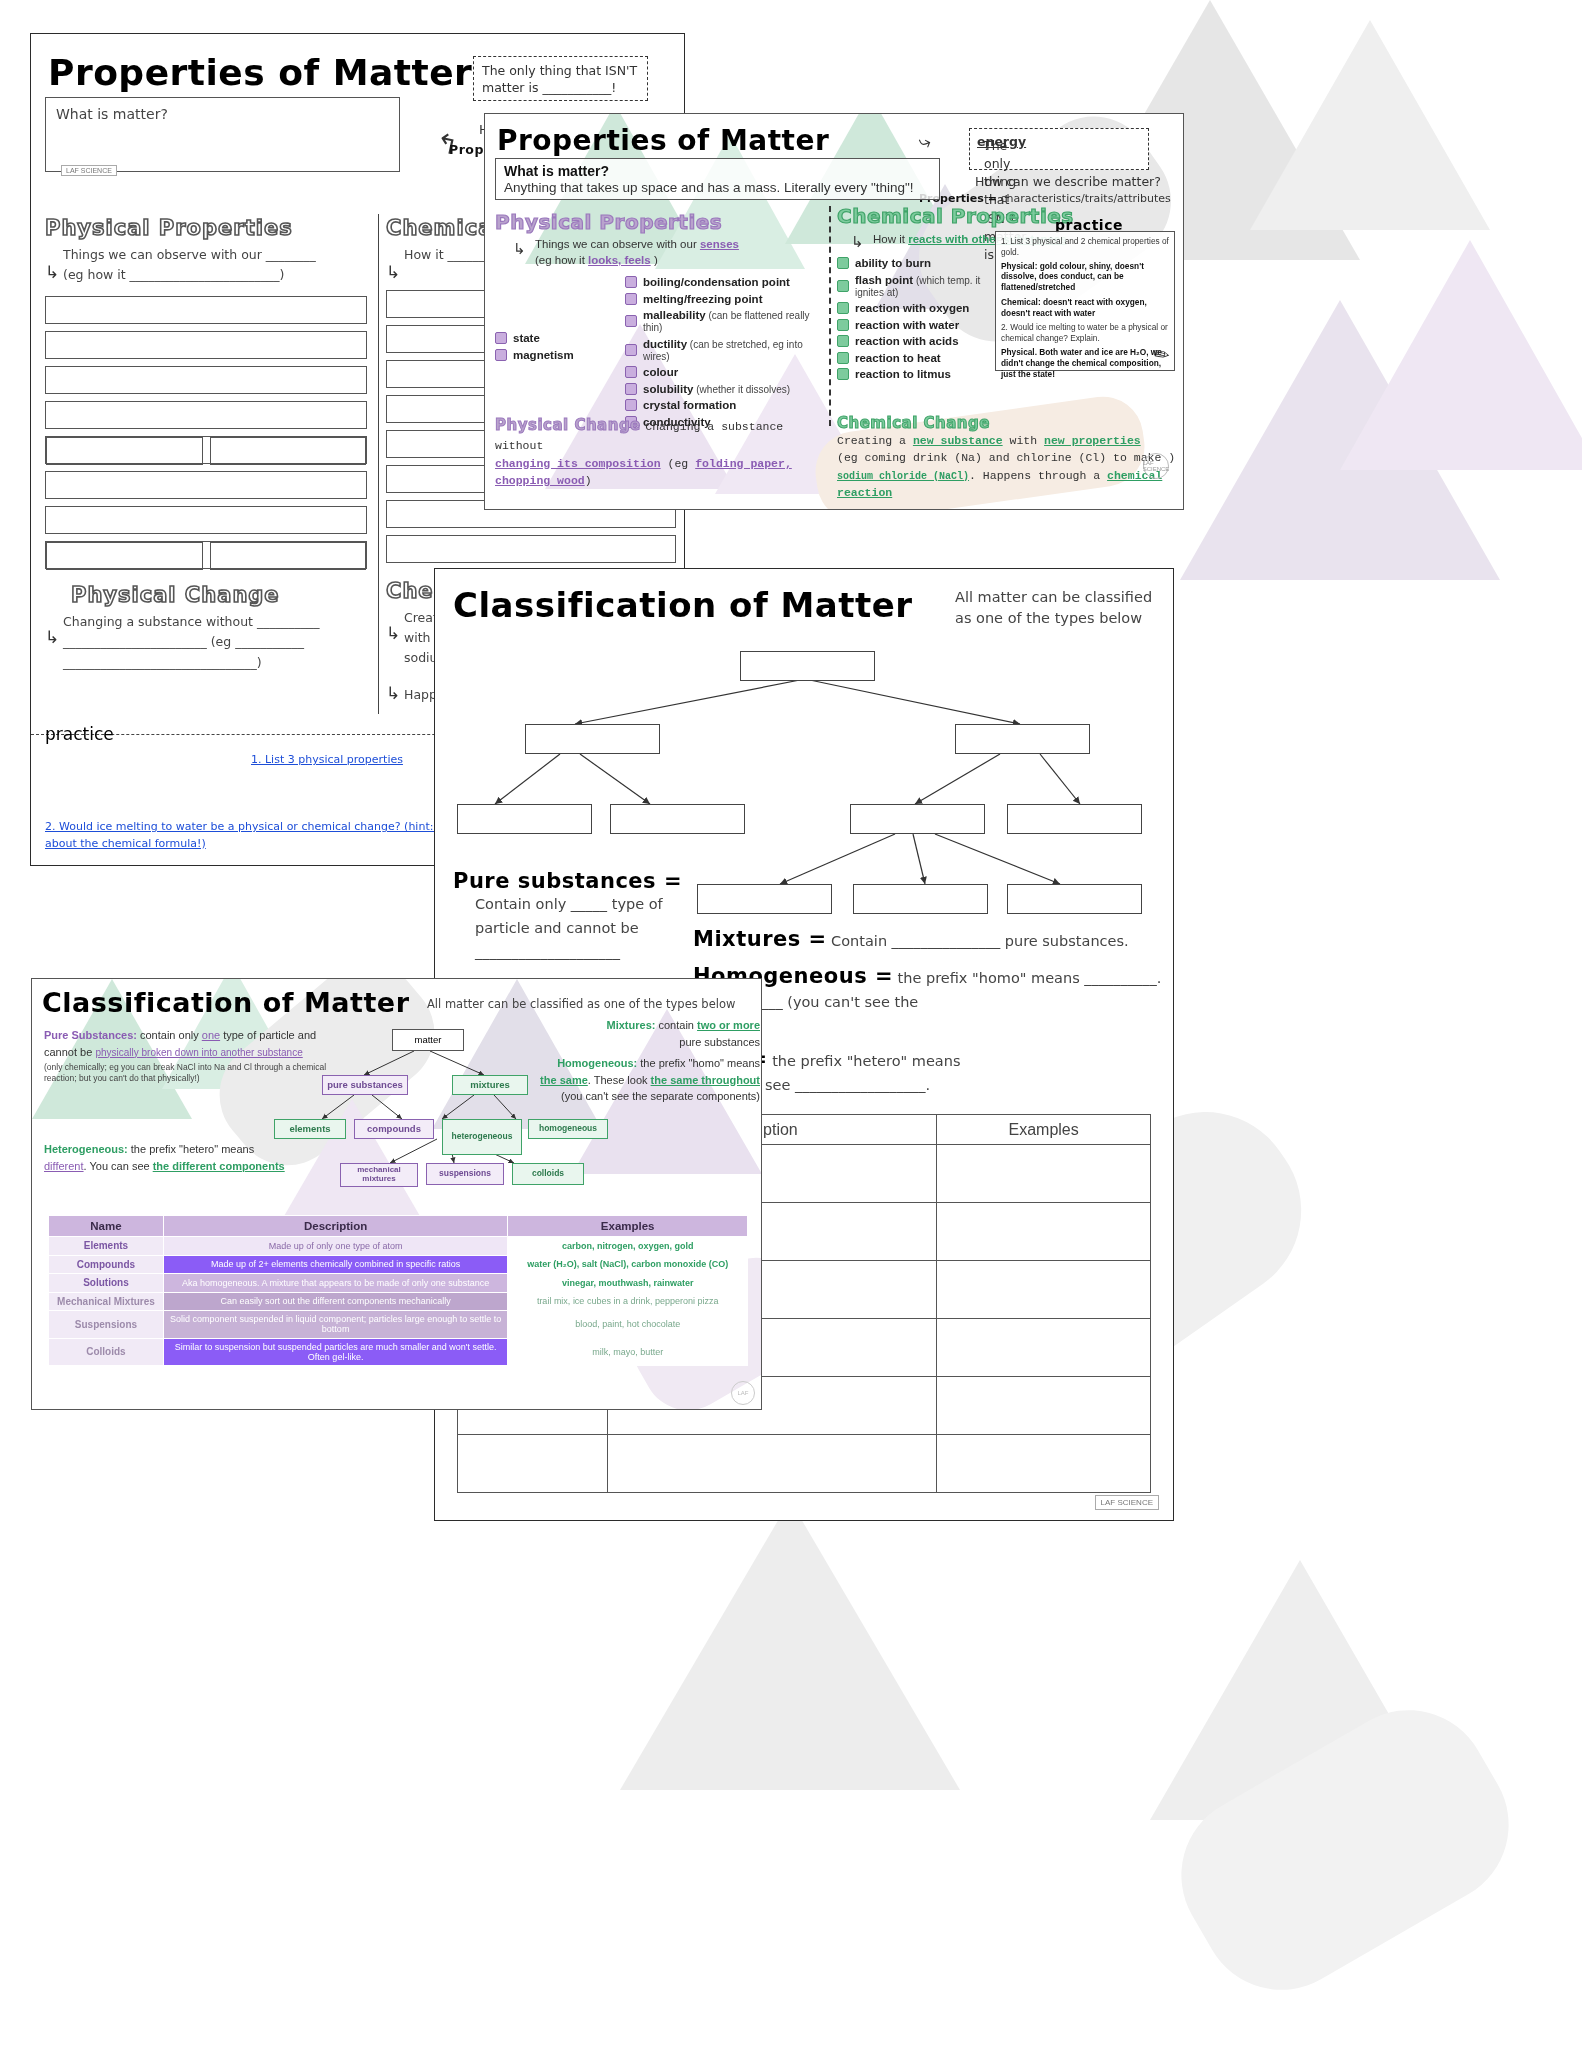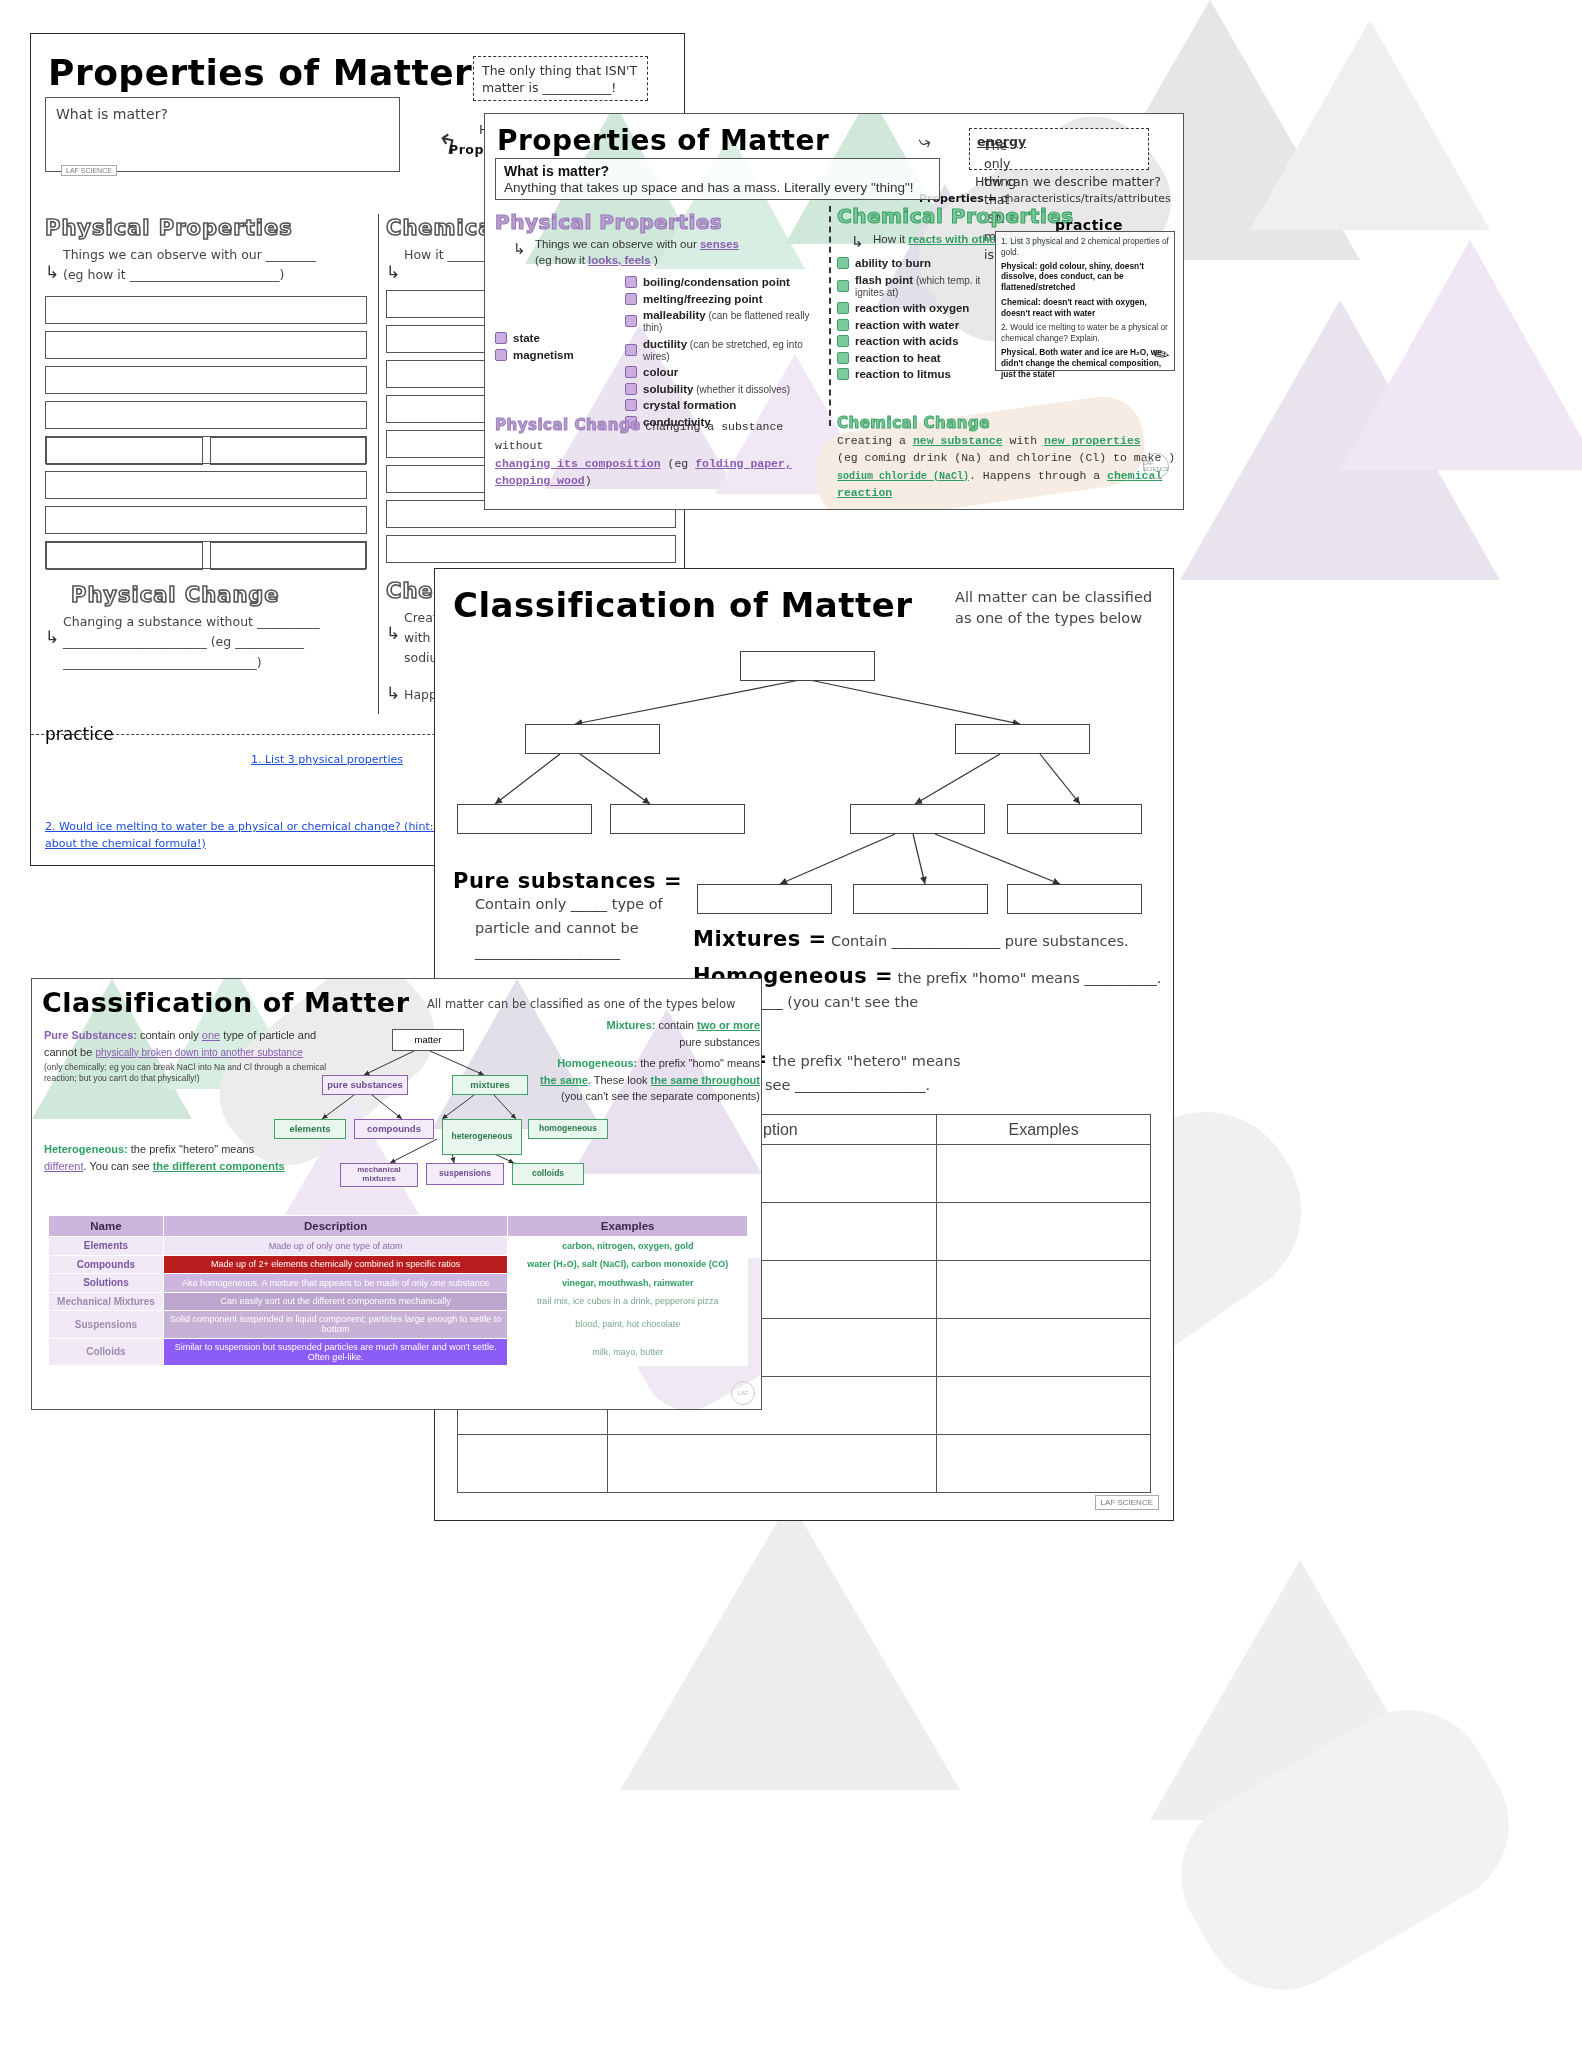--- a/index.html
+++ b/index.html
@@ -120,21 +120,21 @@
   #sheet4 .puh { color:#8a5cb3; font-weight:bold;}
   #sheet4 .grh { color:#2e9e63; font-weight:bold;}
   #sheet4 .fcbox { position:absolute; border:1.2px solid #555; background:#fff; font-size:9.5px; display:flex; align-items:center; justify-content:center; text-align:center; line-height:1.1;}
   #sheet4 .pbx { border-color:#8a62b0; color:#6f4b93; font-weight:bold; background:#f3ecf8;}
   #sheet4 .gbx { border-color:#3fa368; color:#2d7a4d; font-weight:bold; background:#e9f6ee;}
   #sheet4 table { position:absolute; left:16px; top:236px; width:700px; border-collapse:collapse; background:rgba(255,255,255,.85);}
   #sheet4 th { background:#cdb6de; color:#3a2b4a; font-size:11.5px; border:1px solid #fff; padding:4px 2px;}
   #sheet4 td { font-size:9px; border:1px solid #fff; padding:3px 4px; text-align:center; line-height:1.15;}
   #sheet4 td.nm { font-weight:bold; font-size:10px;}
   #sheet4 tr.r0 td.nm{ color:#7b56a3;} #sheet4 tr.r0 td.ds{ color:#8a6aa8; background:#efe6f6;} #sheet4 tr.r0 td.ex{ color:#2e9e63; background:#fff; font-weight:bold;}
-  #sheet4 tr.r1 td.nm{ color:#7b56a3;} #sheet4 tr.r1 td.ds{ color:#fff; background:#b91c1c;} #sheet4 tr.r1 td.ex{ color:#2e9e63; background:#fff; font-weight:bold;}
+  #sheet4 tr.r1 td.nm{ color:#7b56a3;} #sheet4 tr.r1 td.ds{ color:#fff; background:#8b5cf6;} #sheet4 tr.r1 td.ex{ color:#2e9e63; background:#fff; font-weight:bold;}
   #sheet4 tr.r2 td.nm{ color:#7b56a3;} #sheet4 tr.r2 td.ds{ color:#fff; background:#cdb6de;} #sheet4 tr.r2 td.ex{ color:#2e9e63; background:#fff; font-weight:bold;}
   #sheet4 tr.r3 td.nm{ color:#9d8bab;} #sheet4 tr.r3 td.ds{ color:#fff; background:#bda6cd;} #sheet4 tr.r3 td.ex{ color:#7aa98d; background:#fff;}
   #sheet4 tr.r4 td.nm{ color:#9d8bab;} #sheet4 tr.r4 td.ds{ color:#fff; background:#c7b2d6;} #sheet4 tr.r4 td.ex{ color:#7aa98d; background:#fff;}
   #sheet4 tr.r5 td.nm{ color:#9d8bab;} #sheet4 tr.r5 td.ds{ color:#fff; background:#8b5cf6;} #sheet4 tr.r5 td.ex{ color:#7aa98d; background:#fff;}
   #sheet4 td.nmcell { background:#f1eaf6; }
   #sheet4 .lafc2 { position:absolute; right:6px; bottom:4px; width:24px; height:24px; border-radius:50%; border:1px solid #ccc; color:#bbb; font-size:6px; display:flex; align-items:center; justify-content:center;}
 </style>
 </head>
 <body>
 

